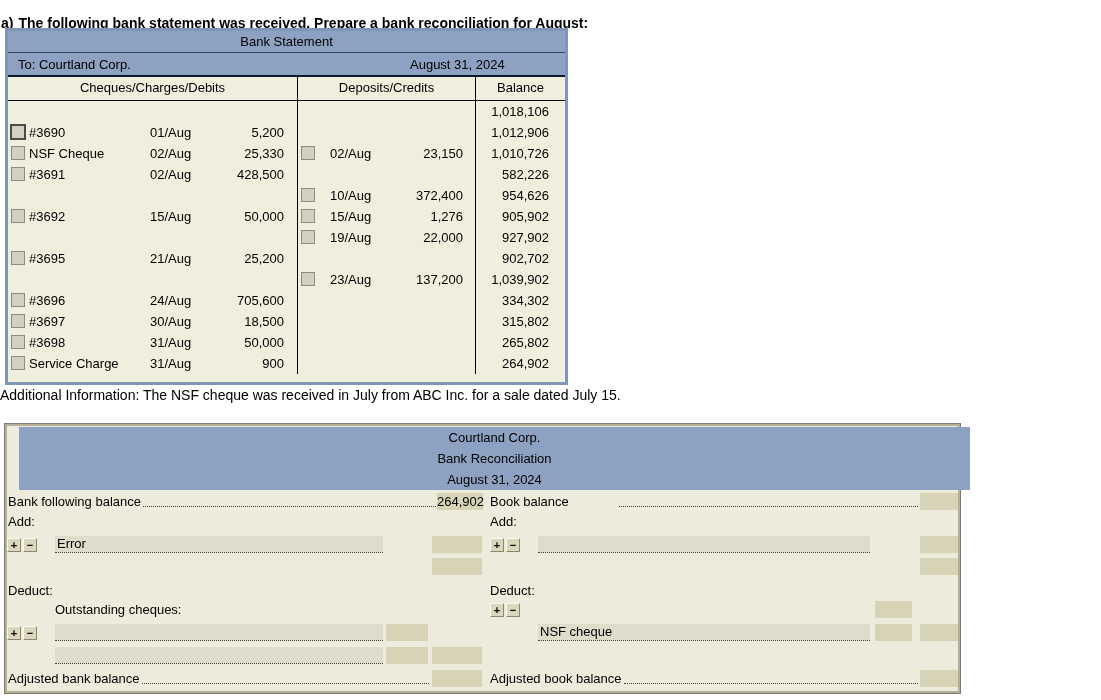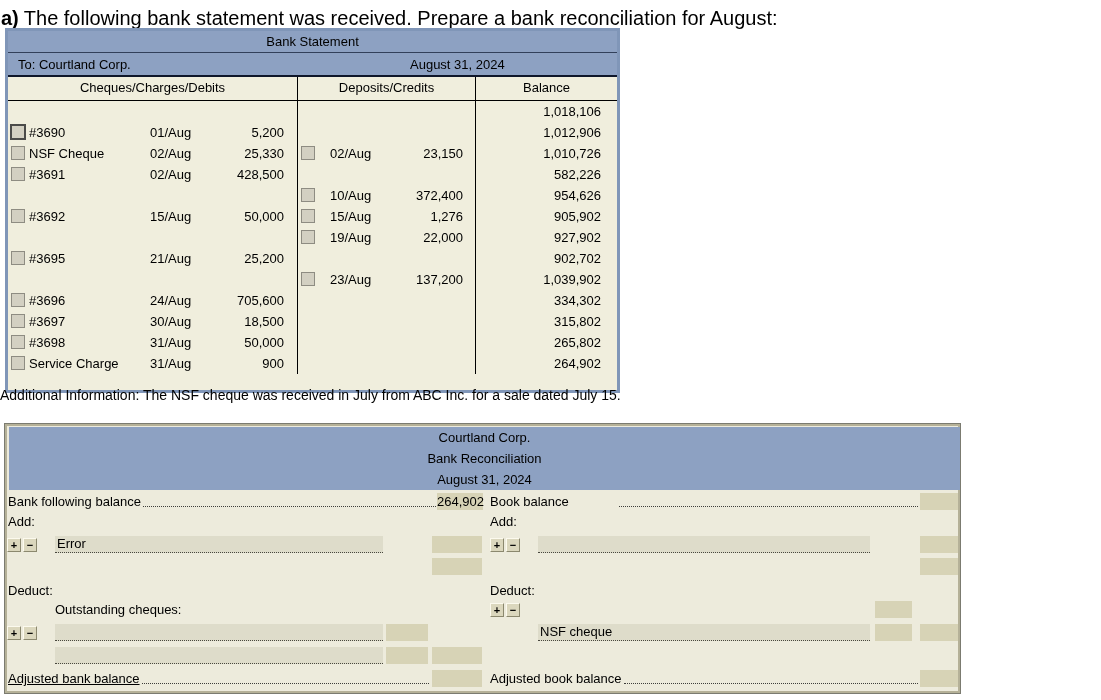--- a/index.html
+++ b/index.html
@@ -4,27 +4,27 @@
 <style>
   * { box-sizing: border-box; }
   html, body { margin: 0; padding: 0; }
   body {
     width: 1101px; height: 700px; position: relative; overflow: hidden;
     background: #ffffff; color: #000;
     font-family: "Liberation Sans", "DejaVu Sans", sans-serif; font-size: 13px;
   }
 
   
-  .instruction { position: absolute; left: 1px; top: 7px; font-size: 20px; white-space: nowrap; }
+  .instruction { position: absolute; left: 1px; top: 15px; font-size: 14px; white-space: nowrap; font-weight: bold; }
   .instruction b { margin-right: 5px; }
   .additional { position: absolute; left: 0px; top: 387px; font-size: 14px; white-space: nowrap; }
 
   
-  #bank-statement { position: absolute; left: 5px; top: 28px; width: 615px;
-    border: 3px solid #8096b8; background: #f0eedd; padding-bottom: 16px; }
+  #bank-statement { position: absolute; left: 5px; top: 28px; width: 563px;
+    border: 3px solid #8096b8; background: #f0eedd; padding-bottom: 8px; }
   .bs-title { height: 22px; line-height: 21px; text-align: center; background: #8da1c2; border-bottom: 1px solid #32405a; }
   .bs-to { position: relative; height: 24px; line-height: 23px; background: #8da1c2; border-bottom: 2px solid #0f172a; }
   .bs-to .to-label { position: absolute; left: 10px; }
   .bs-to .to-date  { position: absolute; left: 402px; }
   .bs-head { display: flex; height: 24px; line-height: 22px; text-align: center; }
   .bs-head > div { border-bottom: 1px solid #000; }
   .bs-head .c1 { width: 289px; }
   .bs-head .c2 { width: 178px; border-left: 1px solid #000; }
   .bs-head .c3 { flex: 1; border-left: 1px solid #000; }
 
@@ -40,21 +40,21 @@
   .cell-chq .desc { position: absolute; left: 21px; white-space: nowrap; }
   .cell-chq .date { position: absolute; left: 142px; }
   .cell-chq .amt  { position: absolute; right: 13px; }
   .cell-dep .date { position: absolute; left: 32px; }
   .cell-dep .amt  { position: absolute; right: 12px; }
   .cell-bal .amt  { position: absolute; right: 16px; }
 
   
   #recon { position: absolute; left: 5px; top: 424px; width: 955px; height: 269px;
     background: #edebdc; border: 2px solid #b5b198; outline: 1px solid #7b7b70; }
-  .recon-header { position: absolute; left: 2px; top: 1px; width: 100%; height: 63px;
+  .recon-header { position: absolute; left: 12px; top: 1px; width: 100%; height: 63px;
     background: #8da1c2; text-align: center; }
   .recon-header div { line-height: 21px; }
 
   .plain { position: absolute; white-space: nowrap; }
   .lbl-row { position: absolute; display: flex; height: 16px; line-height: 16px; }
   .lbl-row .txt { white-space: nowrap; }
   .lbl-row .leader { flex: 1; border-bottom: 1px dotted #3e3e3a; margin: 0 0 3px 2px; }
 
   .amt-box { position: absolute; height: 17px; background: #d7d3b6;
     line-height: 17px; text-align: right; padding-right: 3px; }
@@ -90,21 +90,21 @@
   #oc1-plus  { left: 0;     top: 200px; }
   #oc1-minus { left: 16px;  top: 200px; }
   #oc1-input { left: 48px;  top: 198px; width: 328px; }
   #oc1-box   { left: 379px; top: 198px; width: 42px; }
   #nsf-input { left: 531px; top: 198px; width: 332px; }
   #nsf-box   { left: 868px; top: 198px; width: 37px; }
   #rded-total{ left: 913px; top: 198px; width: 38px; }
   #oc2-input { left: 48px;  top: 221px; width: 328px; }
   #oc2-box   { left: 379px; top: 221px; width: 42px; }
   #lded-total{ left: 425px; top: 221px; width: 50px; }
-  #abb-row   { left: 1px;   top: 245px; width: 421px; text-decoration: underline; }
+  #abb-row   { left: 1px;   top: 245px; width: 421px; }
   #abb-box   { left: 425px; top: 244px; width: 50px; }
   #abook-row { left: 483px; top: 245px; width: 428px; }
   #abook-box { left: 913px; top: 244px; width: 38px; }
 </style>
 </head>
 <body>
 
 <div class="instruction">
   <b>a)</b><span>The following bank statement was received. Prepare a bank reconciliation for August:</span>
 </div>

